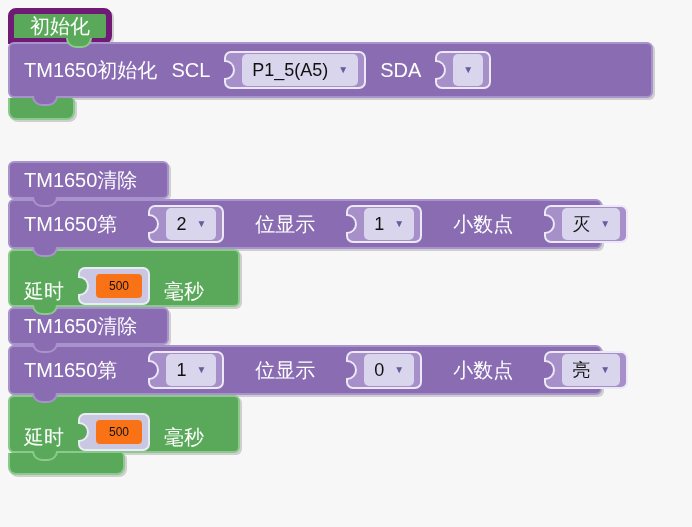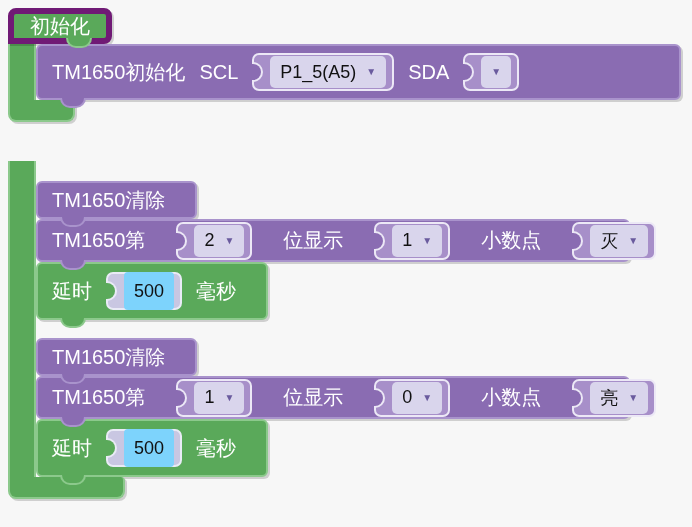--- a/index.html
+++ b/index.html
@@ -26,40 +26,40 @@
   
   .tab {
     position:absolute; bottom:-10px; width:26px; height:10px;
     border-style:solid; border-width:0 2px 2px 2px;
     border-radius:0 0 10px 10px; z-index:20;
   }
   .tab.g { background:#5aa95a; border-color:#8cc98c; left:52px; }
   .block .tab { left:22px; }
   .tab.p { background:#8a6cb2; border-color:#a993cc; }
 
-  .body { display:flex; }
+  .body { display:flex;flex-direction:column; }
   .spine {
     width:28px; margin-top:-2px; background:#5aa95a;
     border-left:2px solid #8cc98c; border-right:2px solid #8cc98c;
   }
   .stack { display:flex; flex-direction:column; align-items:flex-start; }
 
   .block {
     position:relative; display:flex; align-items:center; gap:14px;
     padding:0 14px; border:2px solid; border-radius:6px;
     color:#fff; font-size:20px; white-space:nowrap;
     box-shadow:2px 2px 0 rgba(0,0,0,0.16);
   }
   .block > * { flex-shrink:0; }
   .block.purple { background:#8a6cb2; border-color:#a993cc; }
-  .block.green  { background:#5aa95a; border-color:#8cc98c; }
+  .block.green  { background:#5aa95a; border-color:#8cc98c;align-items:flex-end; }
 
   .b-init-row { width:645px; height:56px; }
-  .b-clear    { min-width:161px; height:38px;margin-top:18px; }
-  .b-display  { width:594px; height:43px;gap:31px; }
+  .b-clear    { min-width:161px; height:38px; }
+  .b-display  { width:594px; height:50px;gap:31px; }
   .b-delay    { width:232px; height:58px; }
 
   .foot {
     position:relative; height:22px; background:#5aa95a;
     border:2px solid #8cc98c; border-top:none;
     border-radius:0 4px 8px 8px;
     box-shadow:2px 2px 0 rgba(0,0,0,0.16);
   }
   #sec-init .foot { width:67px; }
   #sec-loop .foot { width:117px; }
@@ -79,23 +79,23 @@
   .pctx .socket { background:#8a6cb2; }
   .gctx .socket { background:#5aa95a; border-color:#e9ebf6; }
 
   .dropdown {
     height:30px; display:flex; align-items:center; gap:10px;
     padding:16px 10px; background:#d9d5ec; border-radius:5px;
     color:#111; font-size:18px; cursor:pointer;
   }
   .dropdown .arr { color:#6a5b9e; font-size:10px; line-height:1; }
   .num-field {
-    height:38px; min-width:46px; display:flex; align-items:center;
-    justify-content:center; padding:0 10px; background:#7dd3fc;
-    border-radius:4px; color:#111; font-size:18px; cursor:text;
+    height:24px; min-width:46px; display:flex; align-items:center;
+    justify-content:center; padding:0 10px; background:#f97316;
+    border-radius:4px; color:#111; font-size:12px; cursor:text;
   }
 </style>
 </head>
 <body>
 
 <div class="workspace">
 
   <div class="container" id="sec-init">
     <div class="cap">
       <span>初始化</span>

